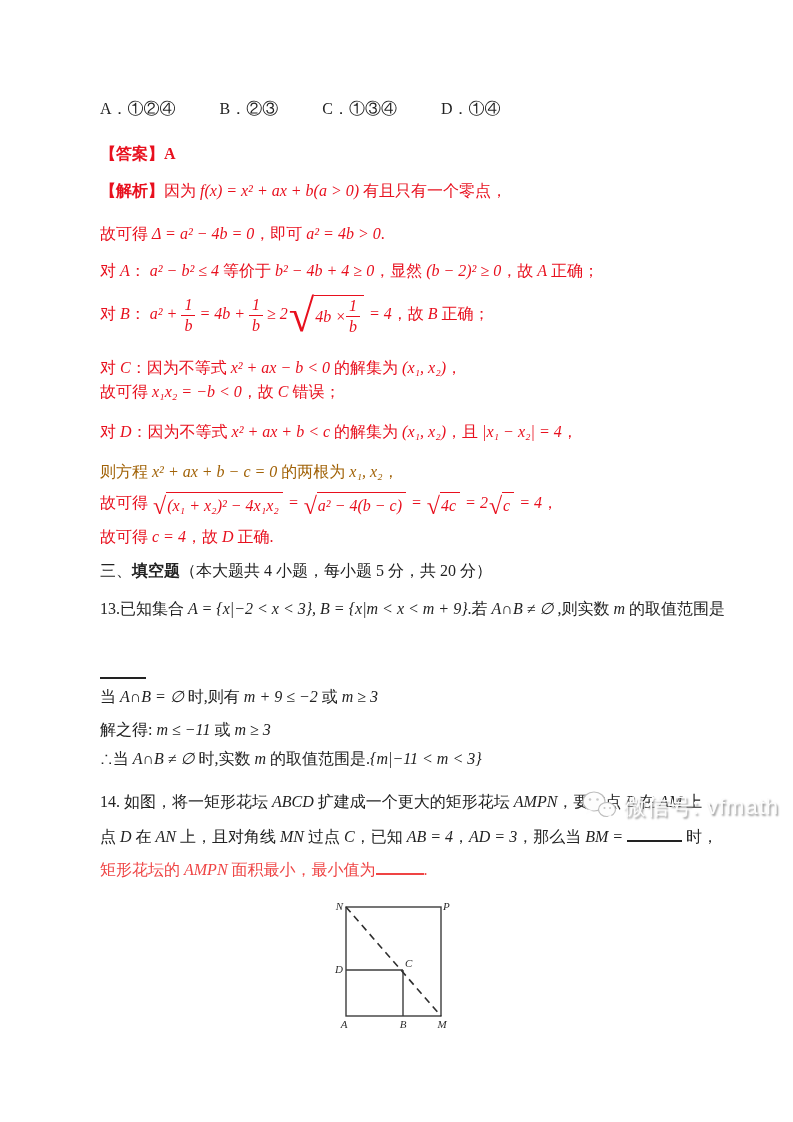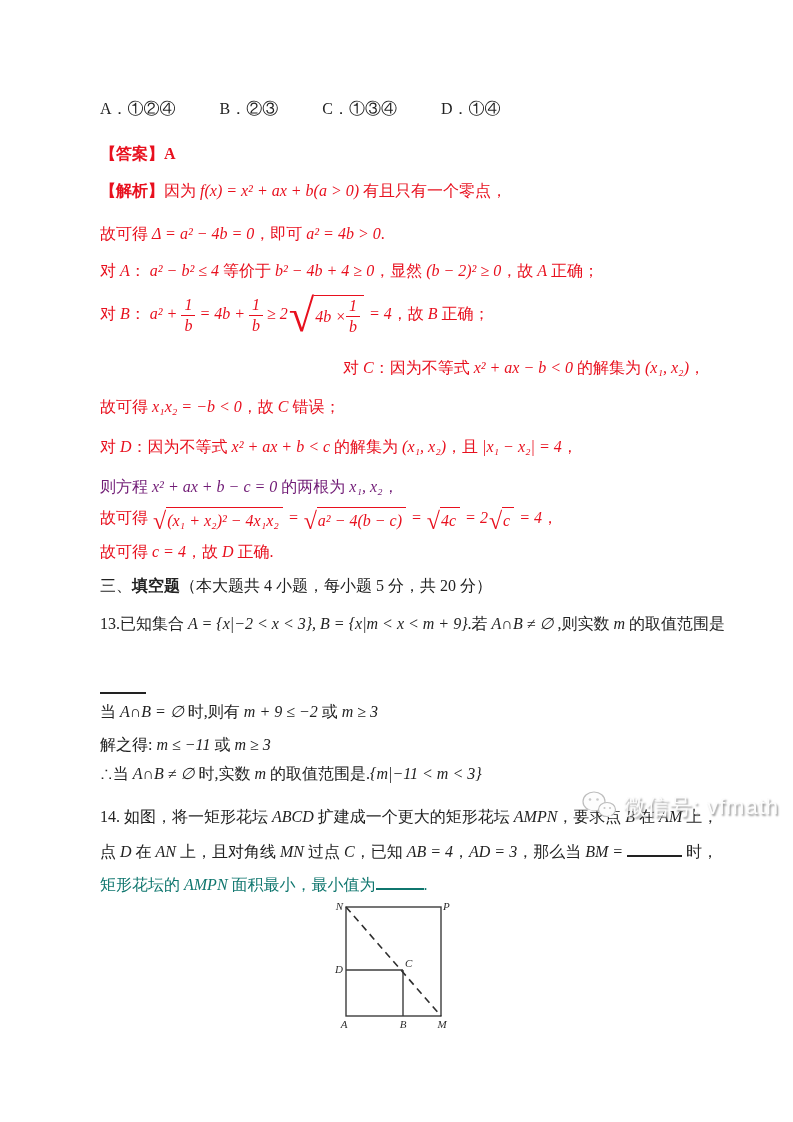--- a/index.html
+++ b/index.html
@@ -22,21 +22,21 @@
   .sqrt .rad{font-style:normal;font-size:1.5em;line-height:0.85;align-self:flex-end;transform:translateY(-1px);}
   .sqrt .cnt{border-top:1.5px solid currentColor;padding:2px 4px 0 1px;display:inline-flex;align-items:center;}
   .sqrt.tall .rad{font-size:2.9em;line-height:0.78;}
   
   [data-name="options-line"]{margin-bottom:23px;}
   [data-name="answer-line"]{margin-bottom:15px;}
   [data-name="analysis-line"]{margin-bottom:21px;}
   [data-name="step-delta"]{margin-bottom:15px;}
   [data-name="option-a-check"]{margin-bottom:13px;}
   [data-name="option-b-check"]{margin-bottom:22px;}
-  [data-name="option-c-check"]{margin-bottom:17px;text-align:right;}
+  [data-name="option-c-check"]{margin-bottom:2px;}
   [data-name="step-product"]{margin-bottom:18px;}
   [data-name="option-d-check"]{margin-bottom:18px;}
   [data-name="step-roots"]{margin-bottom:9px;}
   [data-name="step-sqrt"]{margin-bottom:9px;}
   [data-name="step-c4"]{margin-bottom:12px;}
   [data-name="section-header"]{margin-bottom:16px;}
   [data-name="q13-stem"]{margin-bottom:43px;}
   [data-name="q13-blank"]{margin-bottom:1px;}
   [data-name="q13-step1"]{margin-bottom:11px;}
   [data-name="q13-step2"]{margin-bottom:7px;}
@@ -70,21 +70,21 @@
             <span class="m" data-name="math-run">4b × </span>
             <span class="frac" data-name="fraction">
               <span class="n" data-name="numerator">1</span>
               <span class="d" data-name="denominator">b</span>
             </span>
           </span>
         </span><span class="m" data-name="math-run"> = 4</span><span class="cn" data-name="text-run">，故 </span><span class="m" data-name="math-run">B</span><span class="cn" data-name="text-run"> 正确；</span></div>
       <div class="line" data-name="option-c-check" style="color: rgb(232, 16, 30);"><span class="cn" data-name="text-run">对 </span><span class="m" data-name="math-run">C</span><span class="cn" data-name="text-run">：因为不等式 </span><span class="m" data-name="math-run">x² + ax − b &lt; 0</span><span class="cn" data-name="text-run"> 的解集为 </span><span class="m" data-name="math-run">(x₁, x₂)</span><span class="cn" data-name="text-run">，</span></div>
       <div class="line" data-name="step-product" style="color: rgb(232, 16, 30);"><span class="cn" data-name="text-run">故可得 </span><span class="m" data-name="math-run">x₁x₂ = −b &lt; 0</span><span class="cn" data-name="text-run">，故 </span><span class="m" data-name="math-run">C</span><span class="cn" data-name="text-run"> 错误；</span></div>
       <div class="line" data-name="option-d-check" style="color: rgb(232, 16, 30);"><span class="cn" data-name="text-run">对 </span><span class="m" data-name="math-run">D</span><span class="cn" data-name="text-run">：因为不等式 </span><span class="m" data-name="math-run">x² + ax + b &lt; c</span><span class="cn" data-name="text-run"> 的解集为 </span><span class="m" data-name="math-run">(x₁, x₂)</span><span class="cn" data-name="text-run">，且 </span><span class="m" data-name="math-run">|x₁ − x₂| = 4</span><span class="cn" data-name="text-run">，</span></div>
-      <div class="line" data-name="step-roots" style="color: #701a75;"><span class="cn" data-name="text-run">则方程 </span><span class="m" data-name="math-run">x² + ax + b − c = 0</span><span class="cn" data-name="text-run"> 的两根为 </span><span class="m" data-name="math-run">x₁, x₂</span><span class="cn" data-name="text-run">，</span></div>
+      <div class="line" data-name="step-roots" style="color: #a16207;"><span class="cn" data-name="text-run">则方程 </span><span class="m" data-name="math-run">x² + ax + b − c = 0</span><span class="cn" data-name="text-run"> 的两根为 </span><span class="m" data-name="math-run">x₁, x₂</span><span class="cn" data-name="text-run">，</span></div>
       <div class="line" data-name="step-sqrt" style="color: rgb(232, 16, 30);"><span class="cn" data-name="text-run">故可得 </span><span class="sqrt" data-name="sqrt-expression">
           <span class="rad" data-name="radical-sign">√</span>
           <span class="cnt" data-name="radicand">
             <span class="m" data-name="math-run">(x₁ + x₂)² − 4x₁x₂</span>
           </span>
         </span><span class="m" data-name="math-run"> = </span><span class="sqrt" data-name="sqrt-expression">
           <span class="rad" data-name="radical-sign">√</span>
           <span class="cnt" data-name="radicand">
             <span class="m" data-name="math-run">a² − 4(b − c)</span>
           </span>
@@ -101,21 +101,21 @@
         </span><span class="m" data-name="math-run"> = 4</span><span class="cn" data-name="text-run">，</span></div>
       <div class="line" data-name="step-c4" style="color: rgb(232, 16, 30);"><span class="cn" data-name="text-run">故可得 </span><span class="m" data-name="math-run">c = 4</span><span class="cn" data-name="text-run">，故 </span><span class="m" data-name="math-run">D</span><span class="cn" data-name="text-run"> 正确.</span></div>
       <div class="line" data-name="section-header" style="color: rgb(34, 34, 34);"><span class="cn" data-name="text-run">三、</span><span class="cn b" data-name="bold-text-run">填空题</span><span class="cn" data-name="text-run">（本大题共 4 小题，每小题 5 分，共 20 分）</span></div>
       <div class="line" data-name="q13-stem" style="color: rgb(34, 34, 34);"><span class="cn" data-name="text-run">13.已知集合 </span><span class="m" data-name="math-run">A = {x|−2 &lt; x &lt; 3}, B = {x|m &lt; x &lt; m + 9}</span><span class="cn" data-name="text-run">.若 </span><span class="m" data-name="math-run">A∩B ≠ ∅</span><span class="cn" data-name="text-run"> ,则实数 </span><span class="m" data-name="math-run">m</span><span class="cn" data-name="text-run"> 的取值范围是</span></div>
       <div class="line" data-name="q13-blank" style="color: rgb(34, 34, 34);"><span class="blank" data-name="q13-answer-blank" style="width: 46px;"></span></div>
       <div class="line" data-name="q13-step1" style="color: rgb(34, 34, 34);"><span class="cn" data-name="text-run">当 </span><span class="m" data-name="math-run">A∩B = ∅</span><span class="cn" data-name="text-run"> 时,则有 </span><span class="m" data-name="math-run">m + 9 ≤ −2</span><span class="cn" data-name="text-run"> 或 </span><span class="m" data-name="math-run">m ≥ 3</span></div>
       <div class="line" data-name="q13-step2" style="color: rgb(34, 34, 34);"><span class="cn" data-name="text-run">解之得: </span><span class="m" data-name="math-run">m ≤ −11</span><span class="cn" data-name="text-run"> 或 </span><span class="m" data-name="math-run">m ≥ 3</span></div>
       <div class="line" data-name="q13-conclusion" style="color: rgb(34, 34, 34);"><span class="cn" data-name="text-run">∴当 </span><span class="m" data-name="math-run">A∩B ≠ ∅</span><span class="cn" data-name="text-run"> 时,实数 </span><span class="m" data-name="math-run">m</span><span class="cn" data-name="text-run"> 的取值范围是.</span><span class="m" data-name="math-run">{m|−11 &lt; m &lt; 3}</span></div>
       <div class="line" data-name="q14-stem-1" style="color: rgb(34, 34, 34);"><span class="cn" data-name="text-run">14. 如图，将一矩形花坛 </span><span class="m" data-name="math-run">ABCD</span><span class="cn" data-name="text-run"> 扩建成一个更大的矩形花坛 </span><span class="m" data-name="math-run">AMPN</span><span class="cn" data-name="text-run">，要求点 </span><span class="m" data-name="math-run">B</span><span class="cn" data-name="text-run"> 在 </span><span class="m" data-name="math-run">AM</span><span class="cn" data-name="text-run"> 上，</span></div>
       <div class="line" data-name="q14-stem-2" style="color: rgb(34, 34, 34);"><span class="cn" data-name="text-run">点 </span><span class="m" data-name="math-run">D</span><span class="cn" data-name="text-run"> 在 </span><span class="m" data-name="math-run">AN</span><span class="cn" data-name="text-run"> 上，且对角线 </span><span class="m" data-name="math-run">MN</span><span class="cn" data-name="text-run"> 过点 </span><span class="m" data-name="math-run">C</span><span class="cn" data-name="text-run">，已知 </span><span class="m" data-name="math-run">AB = 4</span><span class="cn" data-name="text-run">，</span><span class="m" data-name="math-run">AD = 3</span><span class="cn" data-name="text-run">，那么当 </span><span class="m" data-name="math-run">BM = </span><span class="blank" data-name="q14-bm-blank" style="width: 55px;"></span><span class="cn" data-name="text-run"> 时，</span></div>
-      <div class="line" data-name="q14-stem-3" style="color: #0f766e;"><span class="cn" data-name="text-run">矩形花坛的 </span><span class="m" data-name="math-run">AMPN</span><span class="cn" data-name="text-run"> 面积最小，最小值为</span><span class="blank" data-name="q14-area-blank" style="width: 48px;"></span><span class="cn" data-name="text-run">.</span></div>
+      <div class="line" data-name="q14-stem-3" style="color: #ef4444;"><span class="cn" data-name="text-run">矩形花坛的 </span><span class="m" data-name="math-run">AMPN</span><span class="cn" data-name="text-run"> 面积最小，最小值为</span><span class="blank" data-name="q14-area-blank" style="width: 48px;"></span><span class="cn" data-name="text-run">.</span></div>
     </div>
 
   <div class="fig" data-name="q14-figure">
     <svg width="132" height="132" viewBox="0 0 132 132" data-name="figure-canvas">
 
       <rect x="15" y="9" width="95" height="109" fill="none" stroke="#3c3c3c" stroke-width="1.4" data-name="outer-rect-ampn"></rect>
 
       <line x1="15" y1="72" x2="72" y2="72" stroke="#3c3c3c" stroke-width="1.4" data-name="inner-edge-dc"></line>
       <line x1="72" y1="72" x2="72" y2="118" stroke="#3c3c3c" stroke-width="1.4" data-name="inner-edge-cb"></line>
 

